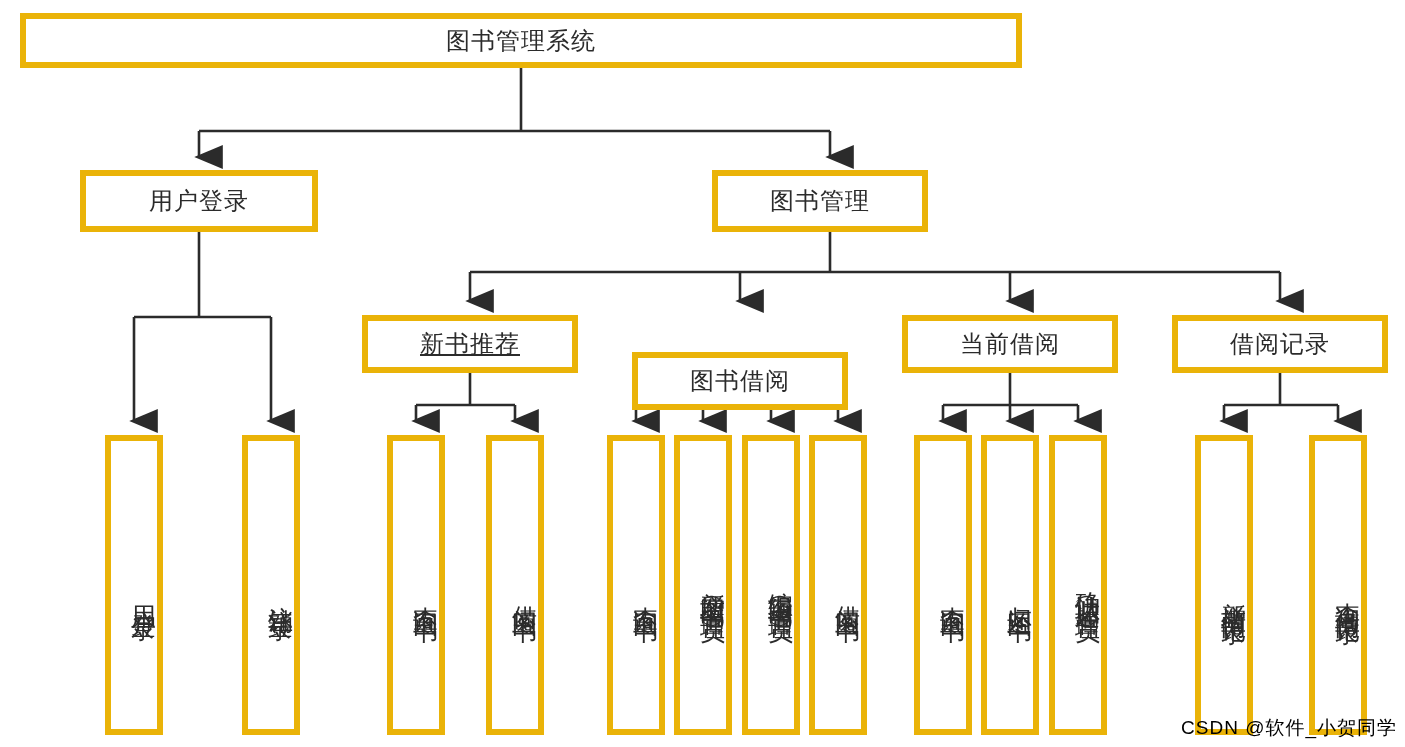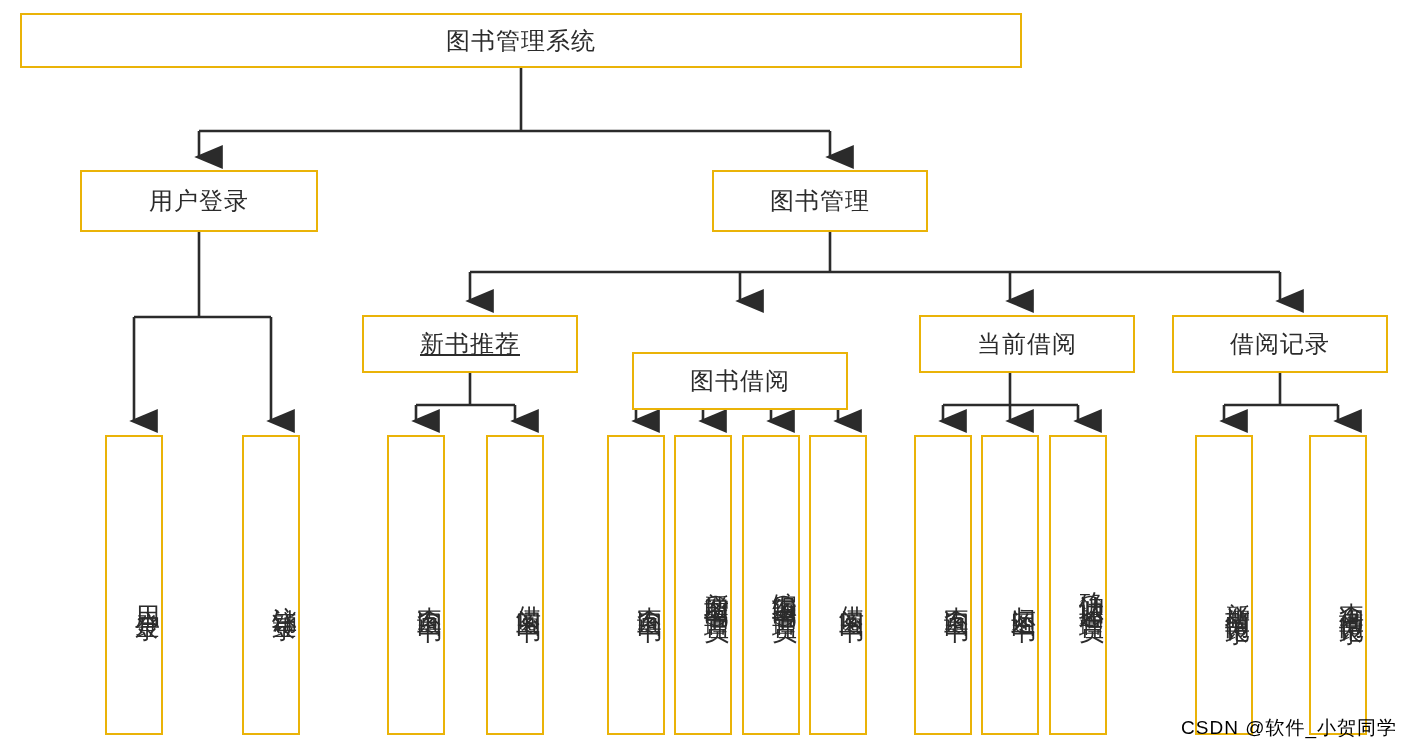--- a/index.html
+++ b/index.html
@@ -7,21 +7,21 @@
     width:1405px;height:747px;
     background:#ffffff;
     font-family:"Liberation Sans","DejaVu Sans",sans-serif;
     position:relative;
     overflow:hidden;
   }
   #diagram{position:absolute;left:0;top:0;width:1405px;height:747px;}
   .node{
     position:absolute;
     box-sizing:border-box;
-    border:2px solid #eab308;
+    border:6px solid #eab308;
     background:#ffffff;
     display:flex;
     align-items:center;
     justify-content:center;
     color:#2b2b2b;
     z-index:3;
   }
   .node.h{
     font-size:24px;
     letter-spacing:1px;
@@ -105,21 +105,21 @@
     </g>
   </svg>
 
   <div class="node h" style="left:20px;top:13px;width:1002px;height:55px;">图书管理系统</div>
 
   <div class="node h" style="left:80px;top:170px;width:238px;height:62px;">用户登录</div>
   <div class="node h" style="left:712px;top:170px;width:216px;height:62px;">图书管理</div>
 
   <div class="node h" style="left:362px;top:315px;width:216px;height:58px;text-decoration:underline;">新书推荐</div>
   <div class="node h" style="left:632px;top:315px;width:216px;height:58px;margin-top:37px;">图书借阅</div>
-  <div class="node h" style="left:902px;top:315px;width:216px;height:58px;margin-left:17px;">当前借阅</div>
+  <div class="node h" style="left:902px;top:315px;width:216px;height:58px;">当前借阅</div>
   <div class="node h" style="left:1172px;top:315px;width:216px;height:58px;">借阅记录</div>
 
   <div class="node v" style="left:105px;top:435px;width:58px;height:300px;">用户登录</div>
   <div class="node v" style="left:242px;top:435px;width:58px;height:300px;">注销登录</div>
 
   <div class="node v" style="left:387px;top:435px;width:58px;height:300px;">查询图书</div>
   <div class="node v" style="left:486px;top:435px;width:58px;height:300px;">借阅图书</div>
 
   <div class="node v" style="left:607px;top:435px;width:58px;height:300px;">查询图书</div>
   <div class="node v tall" style="left:674px;top:435px;width:58px;height:300px;">新增图书（管理员）</div>

